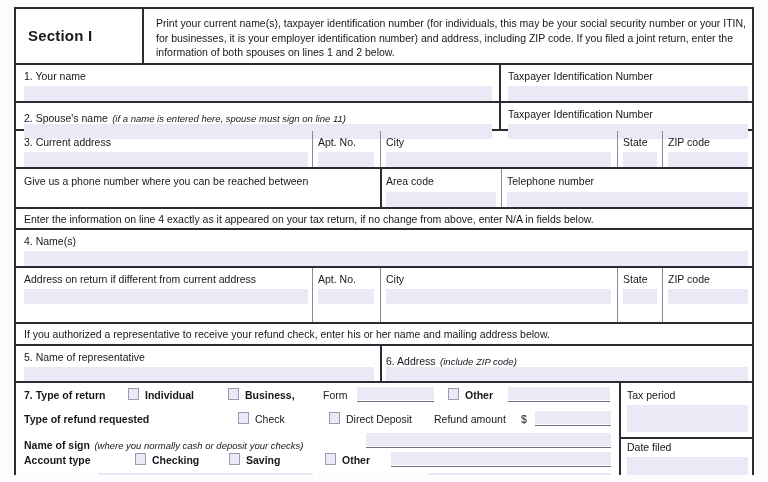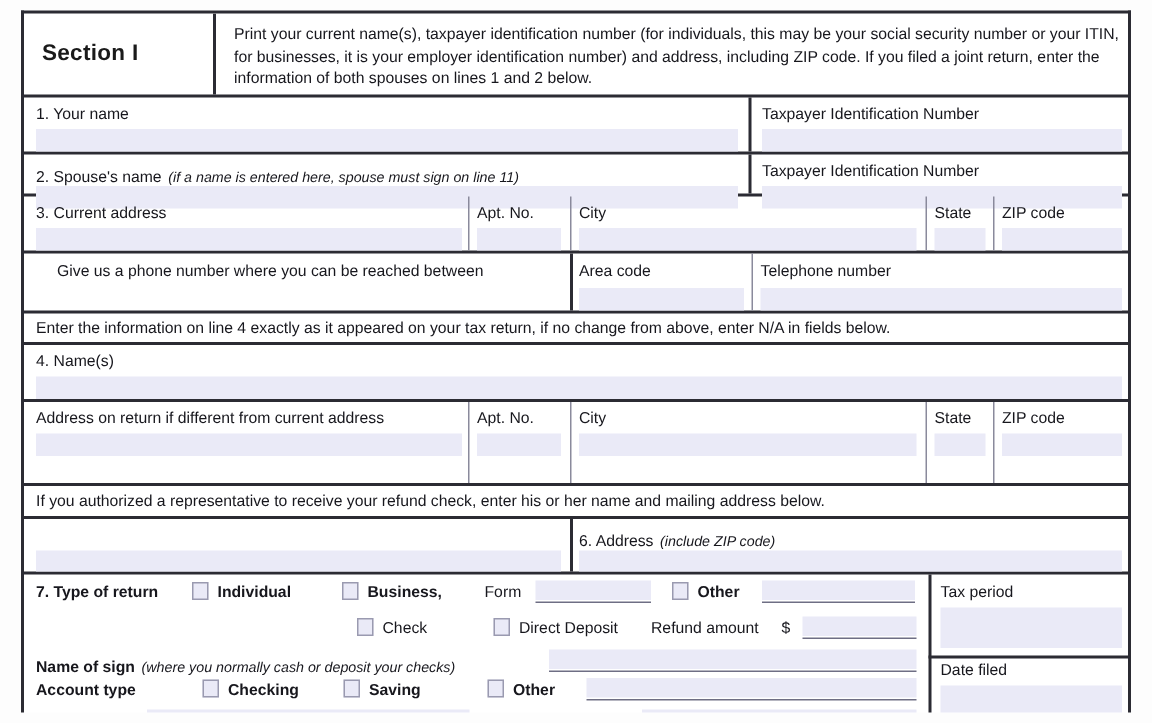--- a/index.html
+++ b/index.html
@@ -164,21 +164,21 @@
       <div class="fill" style="left:607px; top:21px; width:34px; height:15px;"></div>
 
       <div class="cell lbl" style="left:652px; top:5px;">ZIP code</div>
       <div class="fill" style="left:652px; top:21px; width:80px; height:15px;"></div>
     </div>
 
     <div class="row hr-thick" style="height:40px;">
       <div class="vline" style="left:364px;"></div>
       <div class="vline-thin" style="left:485px;"></div>
 
-      <div class="cell lbl" style="left:22px; top:6px;text-align:right;">Give us a phone number where you can be reached between</div>
+      <div class="cell lbl" style="left:8px; top:6px;text-align:right;">Give us a phone number where you can be reached between</div>
 
       <div class="cell lbl" style="left:370px; top:6px;">Area code</div>
       <div class="fill" style="left:370px; top:23px; width:110px; height:15px;"></div>
 
       <div class="cell lbl" style="left:491px; top:6px;">Telephone number</div>
       <div class="fill" style="left:491px; top:23px; width:241px; height:15px;"></div>
     </div>
 
     <div class="row hr-thick" style="height:21px;">
       <div class="cell lbl" style="left:8px; top:4px;">Enter the information on line 4 exactly as it appeared on your tax return, if no change from above, enter N/A in fields below.</div>
@@ -211,20 +211,21 @@
       <div class="fill" style="left:652px; top:21px; width:80px; height:15px;"></div>
     </div>
 
     <div class="row hr-thick" style="height:22px;">
       <div class="cell lbl" style="left:8px; top:4px;">If you authorized a representative to receive your refund check, enter his or her name and mailing address below.</div>
     </div>
 
     <div class="row hr-thick" style="height:37px;">
       <div class="vline" style="left:364px;"></div>
 
+      <div class="cell lbl" style="left:8px; top:5px;">5. Name of representative</div>
       <div class="fill" style="left:8px; top:21px; width:350px; height:14px;"></div>
 
       <div class="cell" style="left:370px; top:5px; white-space:nowrap;">
         <span class="lbl">6. Address</span>
         <span class="lbl ital">(include ZIP code)</span>
       </div>
       <div class="fill" style="left:370px; top:21px; width:362px; height:14px;"></div>
     </div>
 
     <div class="row" style="height:105px;">
@@ -240,20 +241,21 @@
 
       <div class="cell lbl" style="left:307px; top:6px;">Form</div>
       <div class="fill" style="left:341px; top:4px; width:77px; height:13px;"></div>
       <div class="uline" style="left:341px; top:18px; width:77px;"></div>
 
       <div class="chk" style="left:432px; top:5px;"></div>
       <div class="cell lbl lbl-b" style="left:449px; top:6px;">Other</div>
       <div class="fill" style="left:492px; top:4px; width:102px; height:13px;"></div>
       <div class="uline" style="left:492px; top:18px; width:102px;"></div>
 
+      <div class="cell lbl lbl-b" style="left:8px; top:30px;">Type of refund requested</div>
       <div class="chk" style="left:222px; top:29px;"></div>
       <div class="cell lbl" style="left:239px; top:30px;">Check</div>
 
       <div class="chk" style="left:313px; top:29px;"></div>
       <div class="cell lbl" style="left:330px; top:30px;">Direct Deposit</div>
 
       <div class="cell lbl" style="left:418px; top:30px;">Refund amount</div>
       <div class="cell lbl" style="left:505px; top:30px;">$</div>
       <div class="fill" style="left:519px; top:28px; width:76px; height:13px;"></div>
       <div class="uline" style="left:519px; top:42px; width:76px;"></div>

